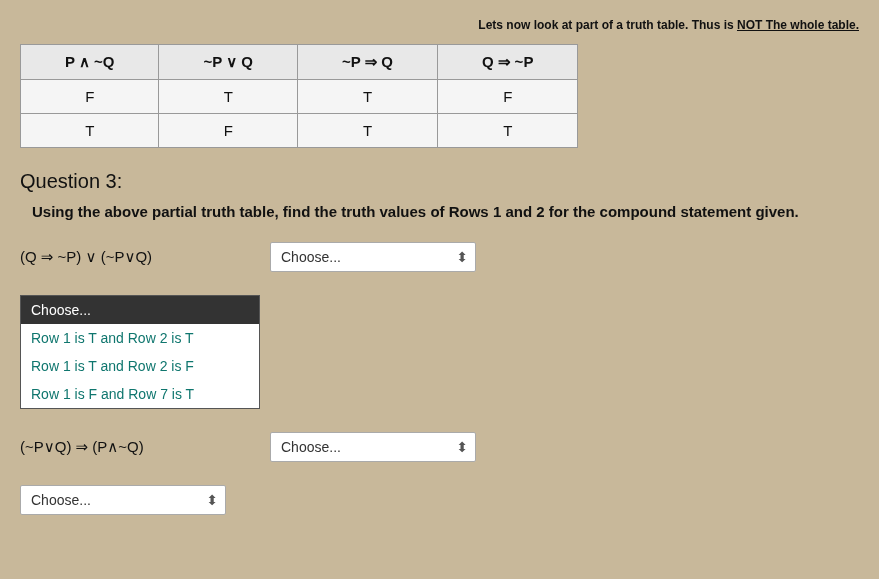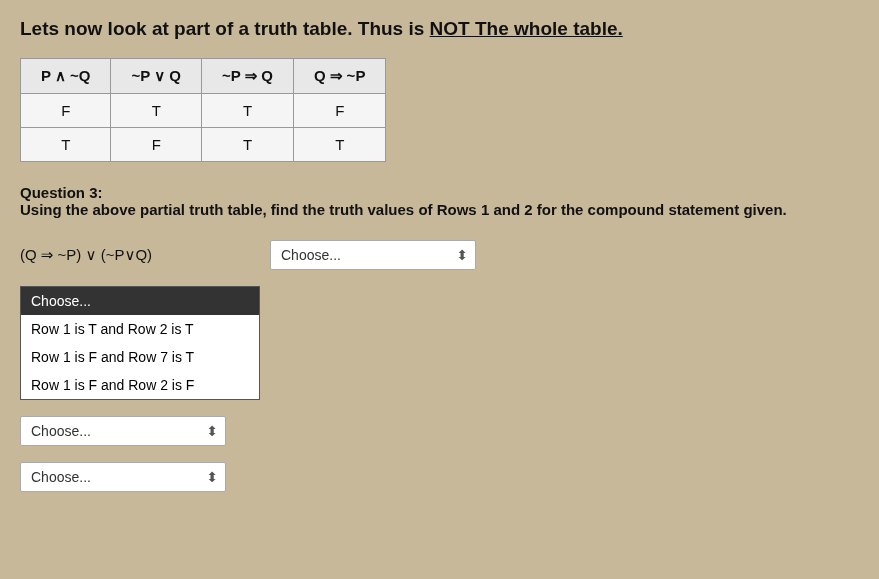--- a/index.html
+++ b/index.html
@@ -6,60 +6,62 @@
     body {
       font-family: Arial, sans-serif;
       background: #c8b89a;
       width: 879px;
       min-height: 579px;
       padding: 18px 20px;
       font-size: 15px;
       color: #111;
     }
     .intro-text {
-      font-size: 19px;
+      font-size: 12px;
       font-weight: bold;
-      margin-bottom: 18px;
+      margin-bottom: 12px;
+      text-align: right;
     }
     .intro-text u { text-decoration: underline; }
 
     
     .truth-table {
       border-collapse: collapse;
       margin-bottom: 22px;
       background: #f5f5f5;
     }
     .truth-table th, .truth-table td {
       border: 1px solid #999;
-      padding: 8px 20px;
+      padding: 8px 44px;
       text-align: center;
       font-size: 15px;
     }
     .truth-table th {
       background: #e8e8e8;
       font-weight: bold;
     }
 
     
     .question-label {
-      font-weight: bold;
-      font-size: 15px;
-      margin-bottom: 0;
+      font-weight: normal;
+      font-size: 20px;
+      margin-bottom: 10px;
     }
     .question-desc {
       font-size: 15px;
       margin-bottom: 22px;
       font-weight: bold;
+      margin-left: 12px;
     }
 
     
     .statements-area {
       display: flex;
       flex-direction: column;
-      gap: 16px;
+      gap: 23px;
       margin-top: 16px;
     }
     .statement-row {
       display: flex;
       align-items: center;
       gap: 30px;
     }
     .statement-formula {
       font-size: 15px;
       min-width: 220px;
@@ -105,21 +107,21 @@
     }
     .dropdown-open-selected {
       background: #333;
       color: white;
       padding: 6px 10px;
       font-size: 14px;
     }
     .dropdown-open-option {
       padding: 6px 10px;
       cursor: pointer;
-      color: #000000;
+      color: #0f766e;
       background: white;
     }
 
     
     .choose-select-bottom {
       appearance: none;
       background: white;
       border: 1px solid #aaa;
       padding: 6px 30px 6px 10px;
       font-size: 14px;
@@ -178,27 +180,28 @@
       </select>
       <span class="choose-select-arrow">⬍</span>
     </div>
   </div>
 
   <div class="statement-row">
     <div class="dropdown-open-wrapper">
       <div class="dropdown-open-panel">
         <div class="dropdown-open-selected">Choose...</div>
         <div class="dropdown-open-option">Row 1 is T and Row 2 is T</div>
+        <div class="dropdown-open-option">Row 1 is T and Row 2 is F</div>
         <div class="dropdown-open-option">Row 1 is F and Row 7 is T</div>
-        <div class="dropdown-open-option">Row 1 is F and Row 2 is F</div>
       </div>
     </div>
   </div>
 
   <div class="statement-row">
+    <span class="statement-formula">(~P∨Q) ⇒ (P∧~Q)</span>
     <div class="dropdown-wrapper">
       <select class="choose-select">
         <option value="">Choose...</option>
         <option value="tt">Row 1 is T and Row 2 is T</option>
         <option value="tf">Row 1 is T and Row 2 is F</option>
         <option value="ft">Row 1 is F and Row 2 is T</option>
         <option value="ff">Row 1 is F and Row 2 is F</option>
       </select>
       <span class="choose-select-arrow">⬍</span>
     </div>

